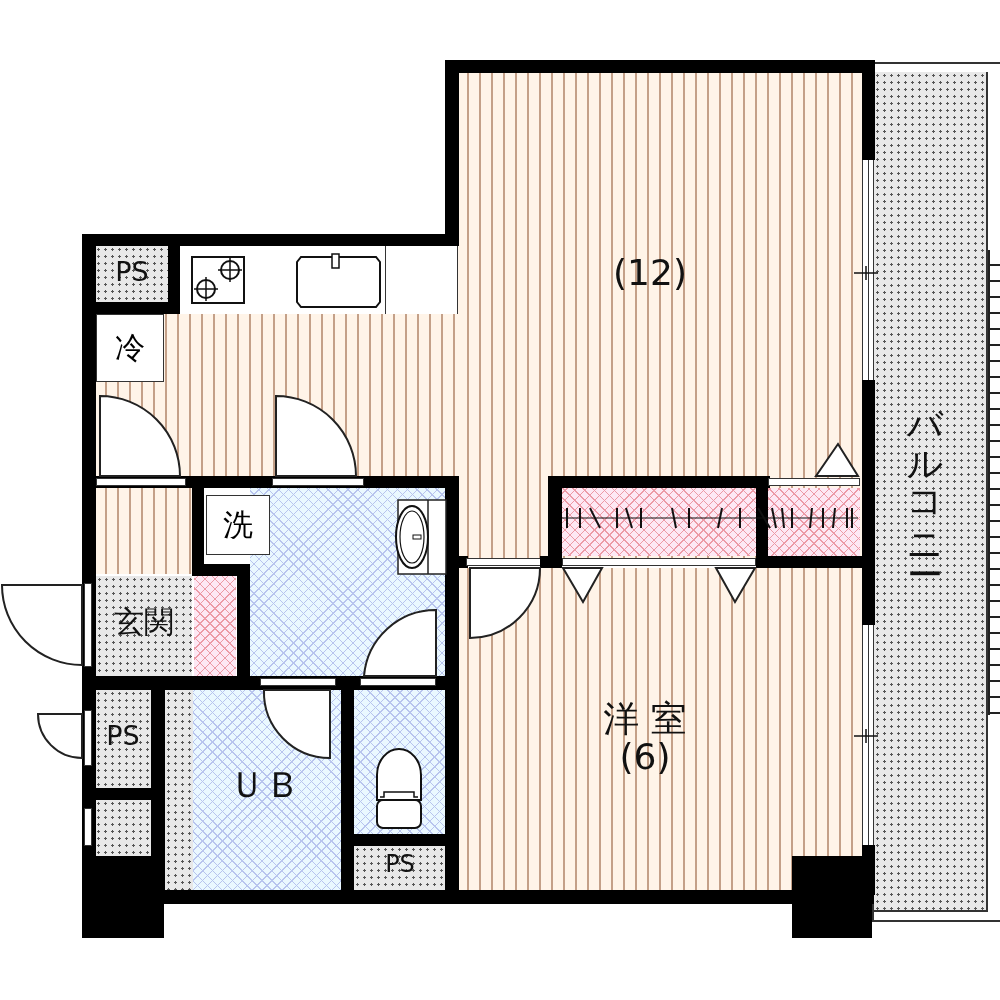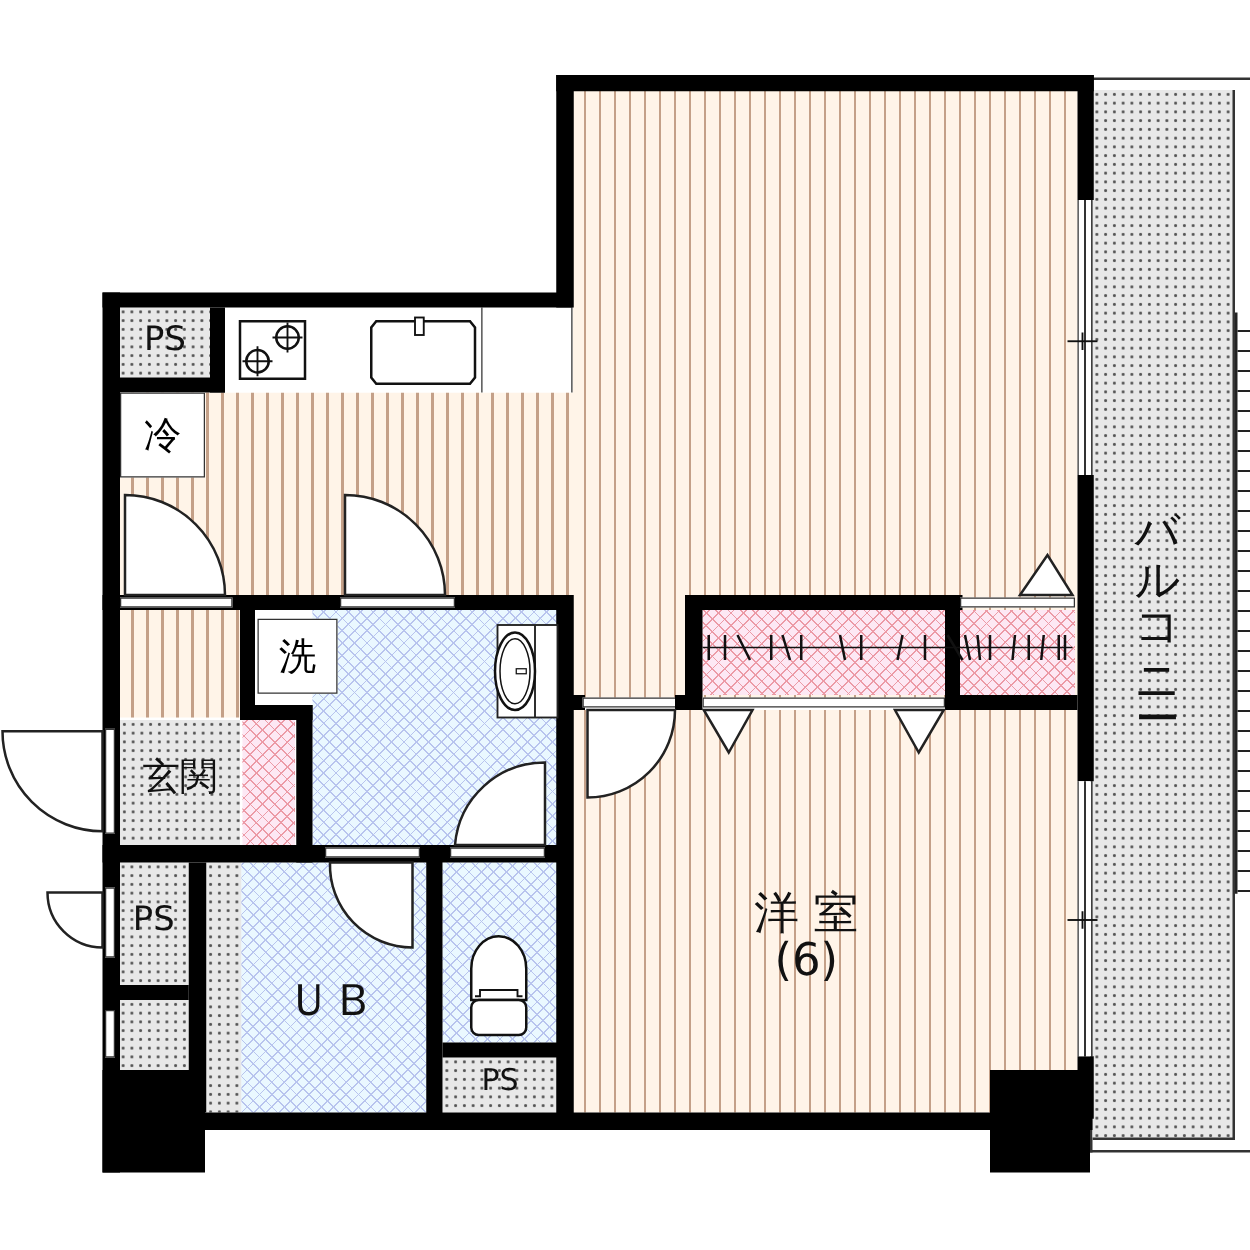--- a/index.html
+++ b/index.html
@@ -198,28 +198,29 @@
 
   <g stroke="#111" stroke-width="1.5">
     <line x1="854" y1="273" x2="878" y2="273"></line>
     <line x1="866" y1="266" x2="866" y2="280"></line>
     <line x1="854" y1="736" x2="878" y2="736"></line>
     <line x1="866" y1="729" x2="866" y2="743"></line>
   </g>
 </svg>
 
 <div class="label lbl-big" style="left:580px;top:254px;width:140px;">
+  <div>(12)</div>
 </div>
 
-<div class="label lbl-big" style="left:575px;top:700px;width:140px;margin-top:12px;">
+<div class="label lbl-big" style="left:575px;top:700px;width:140px;">
   <div>洋 室</div>
   <div>(6)</div>
 </div>
 
-<div class="label lbl-big" style="left:200px;top:782px;width:130px;">ＵＢ</div>
+<div class="label lbl-big" style="left:200px;top:766px;width:130px;">ＵＢ</div>
 
 <div class="label lbl-big" style="left:904px;top:384px;width:40px;writing-mode:vertical-rl;letter-spacing:2px;">バルコニー</div>
 
 <div class="label lbl-mid" style="left:96px;top:606px;width:96px;">玄関</div>
 
 <div class="abs box-label lbl-mid" style="left:206px;top:495px;width:64px;height:60px;">洗</div>
 
 <div class="abs box-label lbl-mid" style="left:96px;top:314px;width:68px;height:68px;">冷</div>
 
 <div class="label lbl-sm" style="left:96px;top:258px;width:72px;">PS</div>

